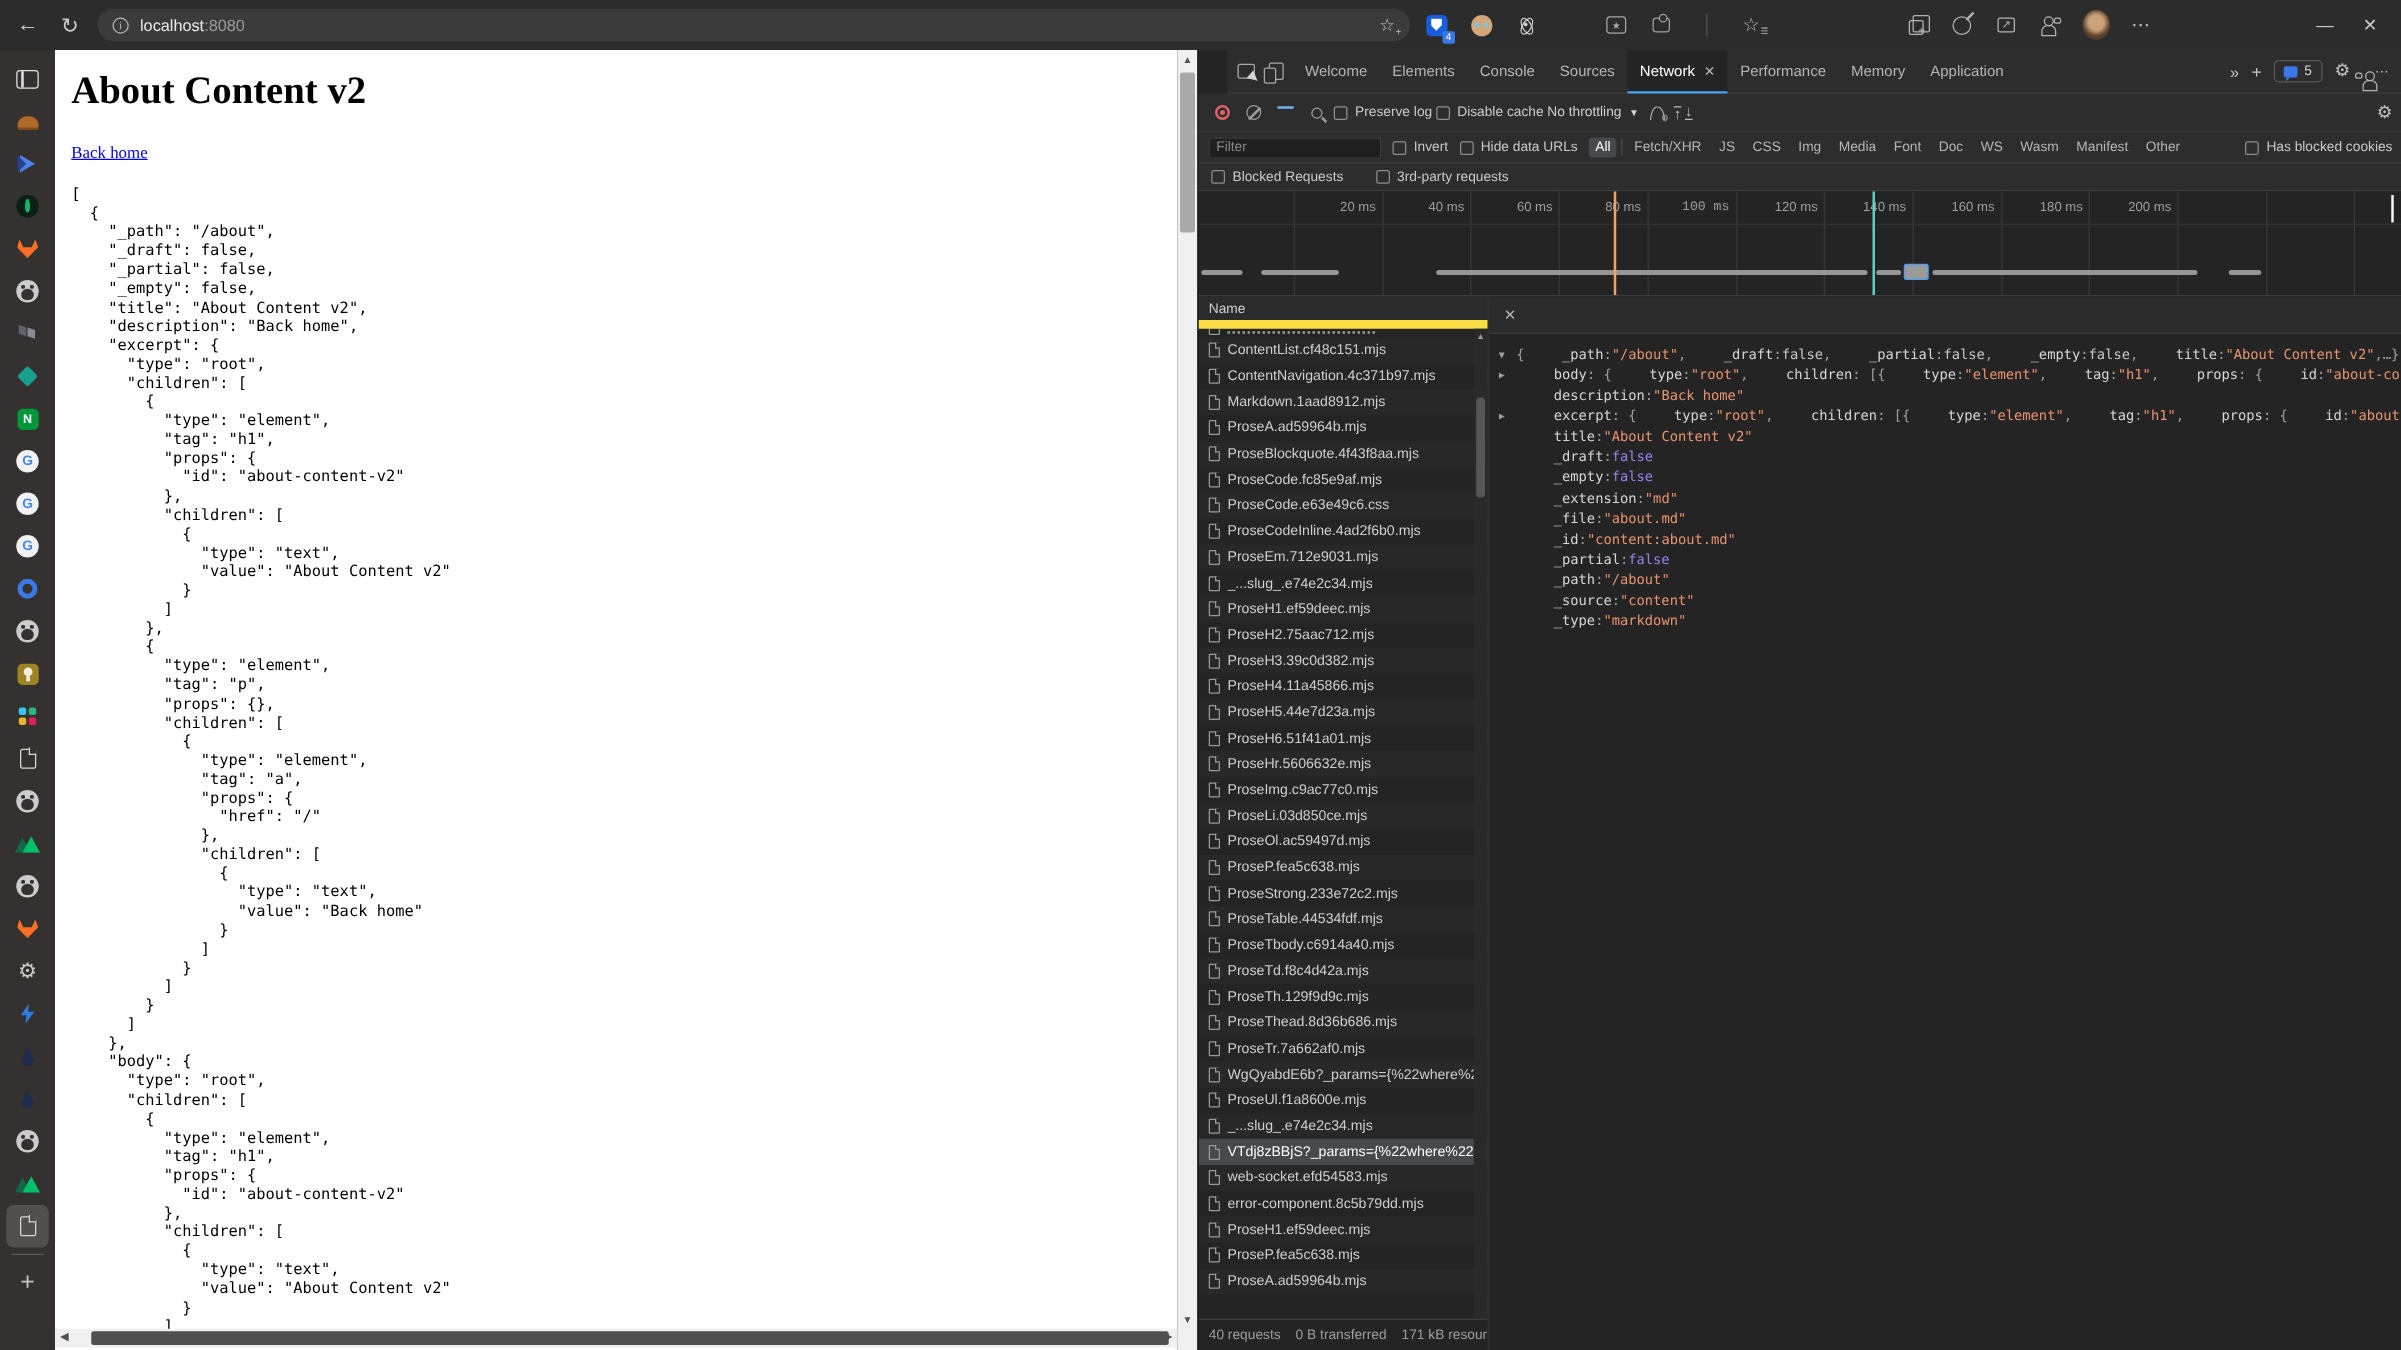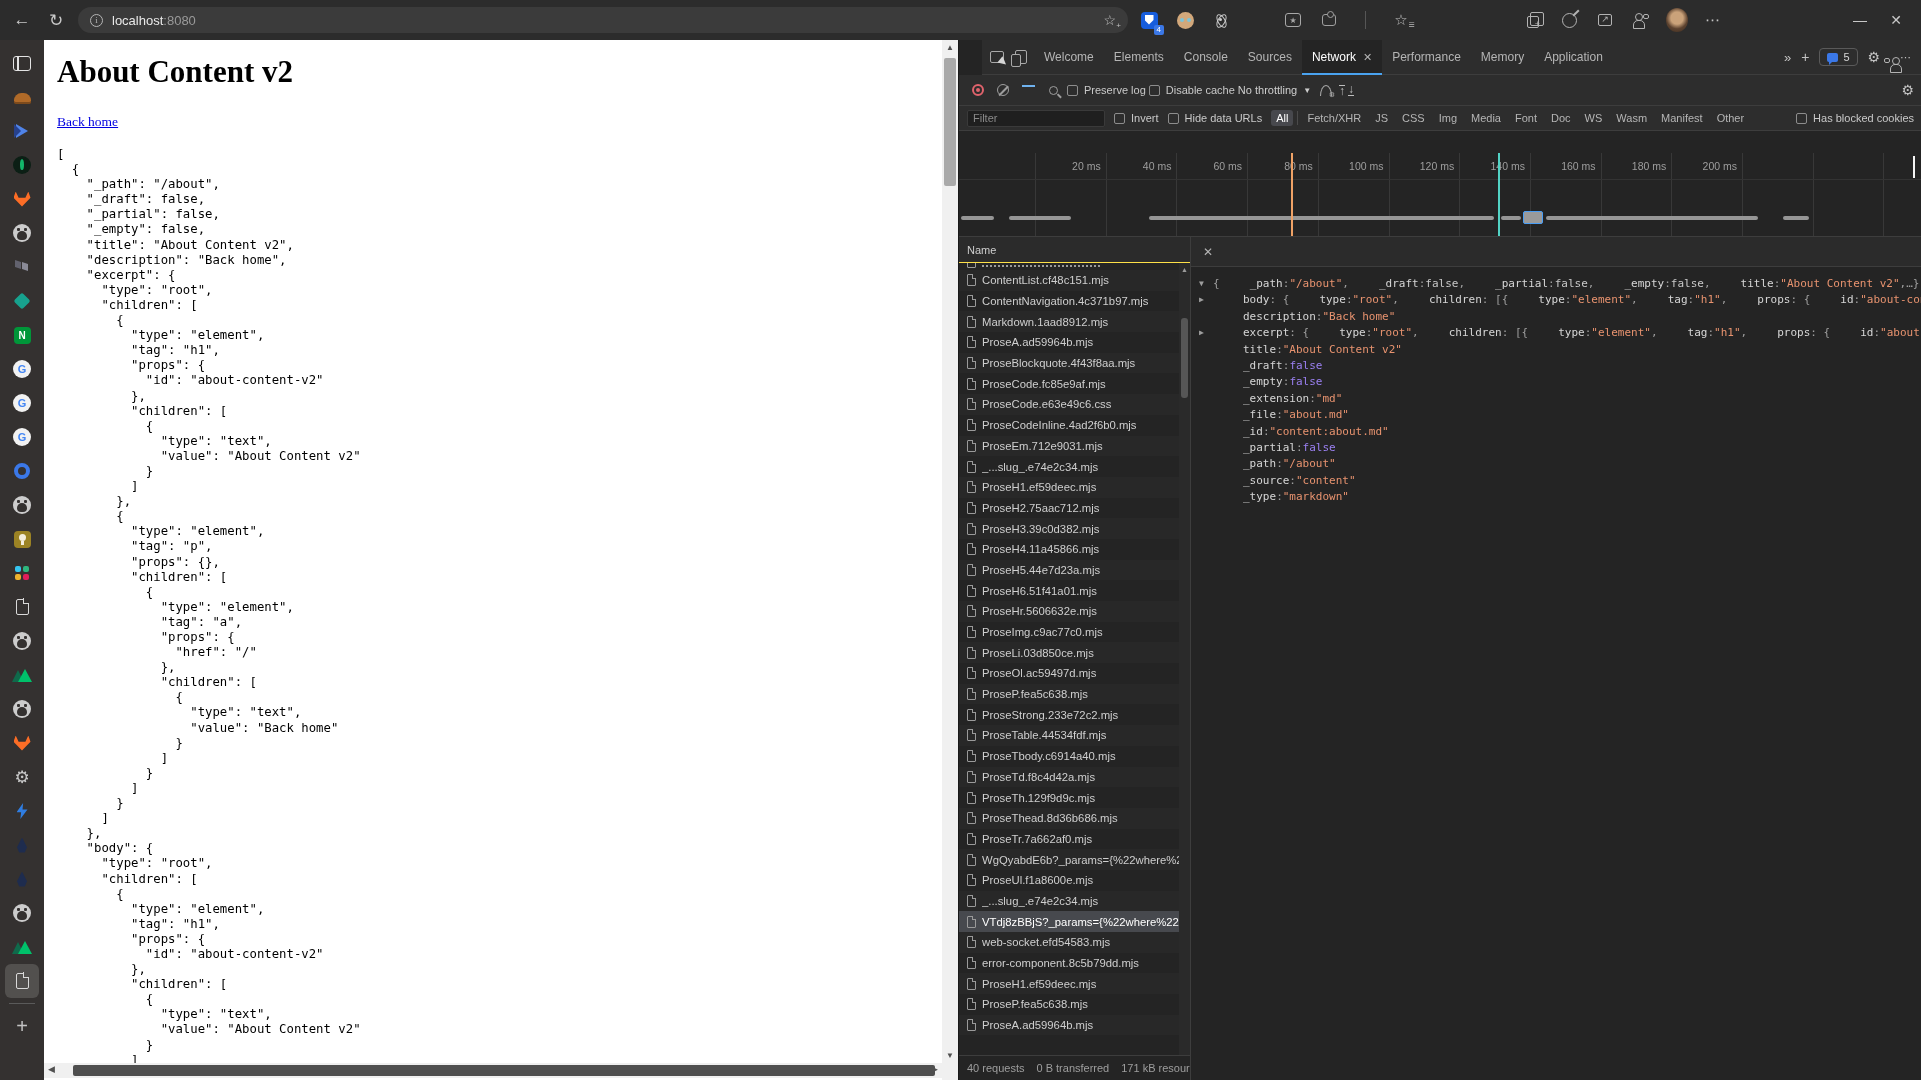--- a/index.html
+++ b/index.html
@@ -151,21 +151,21 @@
   .grid-v{position:absolute;top:0;bottom:0;width:1px;background:#383838;}
   .ruler-sep{position:absolute;left:0;top:26px;width:963px;height:1px;background:#333;}
   .tick-label{position:absolute;top:7px;width:58px;text-align:right;color:#9e9e9e;font-size:10.5px;}
   .ov-bar{position:absolute;top:63px;height:4px;background:#969696;border-radius:2px;}
   .ov-line{position:absolute;top:0;bottom:0;width:2px;}
   .ov-box{position:absolute;top:58px;height:13px;border:1.5px solid #4a9ef5;background:#9a9a9a;border-radius:2px;}
   .ov-endtick{position:absolute;top:3px;height:22px;width:2px;background:#f5f5f5;}
 
   .dt-split{position:absolute;left:0;top:197px;width:963px;height:843px;display:flex;}
   .namecol{width:232px;flex:0 0 auto;border-right:1px solid #3d3d3d;position:relative;background:#242424;}
-  .name-header{height:26px;border-bottom:1px solid #fde047;background:#2b2b2b;display:flex;align-items:center;padding:0 8px;color:#cfcfcf;}
+  .name-header{height:26px;border-bottom:7px solid #fde047;background:#2b2b2b;display:flex;align-items:center;padding:0 8px;color:#cfcfcf;}
   .rows{position:absolute;left:0;top:26px;right:0;bottom:25px;overflow:hidden;}
   .req-row{height:20.7px;display:flex;align-items:center;padding:0 6px 0 8px;gap:6px;color:#cfcfcf;white-space:nowrap;overflow:hidden;}
   .req-row:nth-child(even){background:#282828;}
   .req-row.selected{background:#47494e;color:#fff;}
   .req-row.partial{height:7px;overflow:hidden;align-items:flex-start;}
   .req-row.partial .ficon{margin-top:-7px;}
   .req-row.partial .dash{margin-top:2px;width:118px;border-top:2px dotted #9a9a9a;}
   .ficon{width:9px;height:12px;border:1px solid #9a9a9a;border-radius:1px;position:relative;flex:0 0 auto;}
   .ficon::after{content:"";position:absolute;right:-1px;top:-1px;width:3.5px;height:3.5px;background:#242424;border-left:1px solid #9a9a9a;border-bottom:1px solid #9a9a9a;}
   .req-row.selected .ficon::after{background:#47494e;}
@@ -537,41 +537,51 @@
           <div class="ftype">Wasm</div>
           <div class="ftype">Manifest</div>
           <div class="ftype">Other</div>
         </span>
       <span class="tb-item" style="margin-left:auto;">
           <span class="cb"></span>
           <span>Has blocked cookies</span>
         </span>
     </div>
 
+    <div class="dt-row dt-opts" id="opt-row">
+        <div class="tb-item">
+          <span class="cb"></span>
+          <span>Blocked Requests</span>
+        </div>
+        <div class="tb-item">
+          <span class="cb"></span>
+          <span>3rd-party requests</span>
+        </div>
+      </div>
 
     <div class="overview" id="overview">
         <div class="grid-v" style="left: 76px;"></div>
         <div class="grid-v" style="left: 146.7px;"></div>
         <div class="grid-v" style="left: 217.4px;"></div>
         <div class="grid-v" style="left: 288.1px;"></div>
         <div class="grid-v" style="left: 358.8px;"></div>
         <div class="grid-v" style="left: 429.5px;"></div>
         <div class="grid-v" style="left: 500.2px;"></div>
         <div class="grid-v" style="left: 570.9px;"></div>
         <div class="grid-v" style="left: 641.6px;"></div>
         <div class="grid-v" style="left: 712.3px;"></div>
         <div class="grid-v" style="left: 783px;"></div>
         <div class="grid-v" style="left: 853.7px;"></div>
         <div class="grid-v" style="left: 924.4px;"></div>
         <div class="ruler-sep"></div>
         <div class="tick-label" style="left: 83.7px;">20 ms</div>
         <div class="tick-label" style="left: 154.4px;">40 ms</div>
         <div class="tick-label" style="left: 225.1px;">60 ms</div>
         <div class="tick-label" style="left: 295.8px;">80 ms</div>
-        <div class="tick-label" style="left: 366.5px;">100 ms</div>
+        <div class="tick-label" style="left: 366.5px; font-family: Liberation Mono, monospace;">100 ms</div>
         <div class="tick-label" style="left: 437.2px;">120 ms</div>
         <div class="tick-label" style="left: 507.9px;">140 ms</div>
         <div class="tick-label" style="left: 578.6px;">160 ms</div>
         <div class="tick-label" style="left: 649.3px;">180 ms</div>
         <div class="tick-label" style="left: 720px;">200 ms</div>
         <div class="ov-bar" style="left: 2px; width: 33px;"></div>
         <div class="ov-bar" style="left: 50px; width: 62px;"></div>
         <div class="ov-bar" style="left: 190px; width: 345px;"></div>
         <div class="ov-bar" style="left: 542px; width: 20px;"></div>
         <div class="ov-bar" style="left: 587px; width: 212px;"></div>

